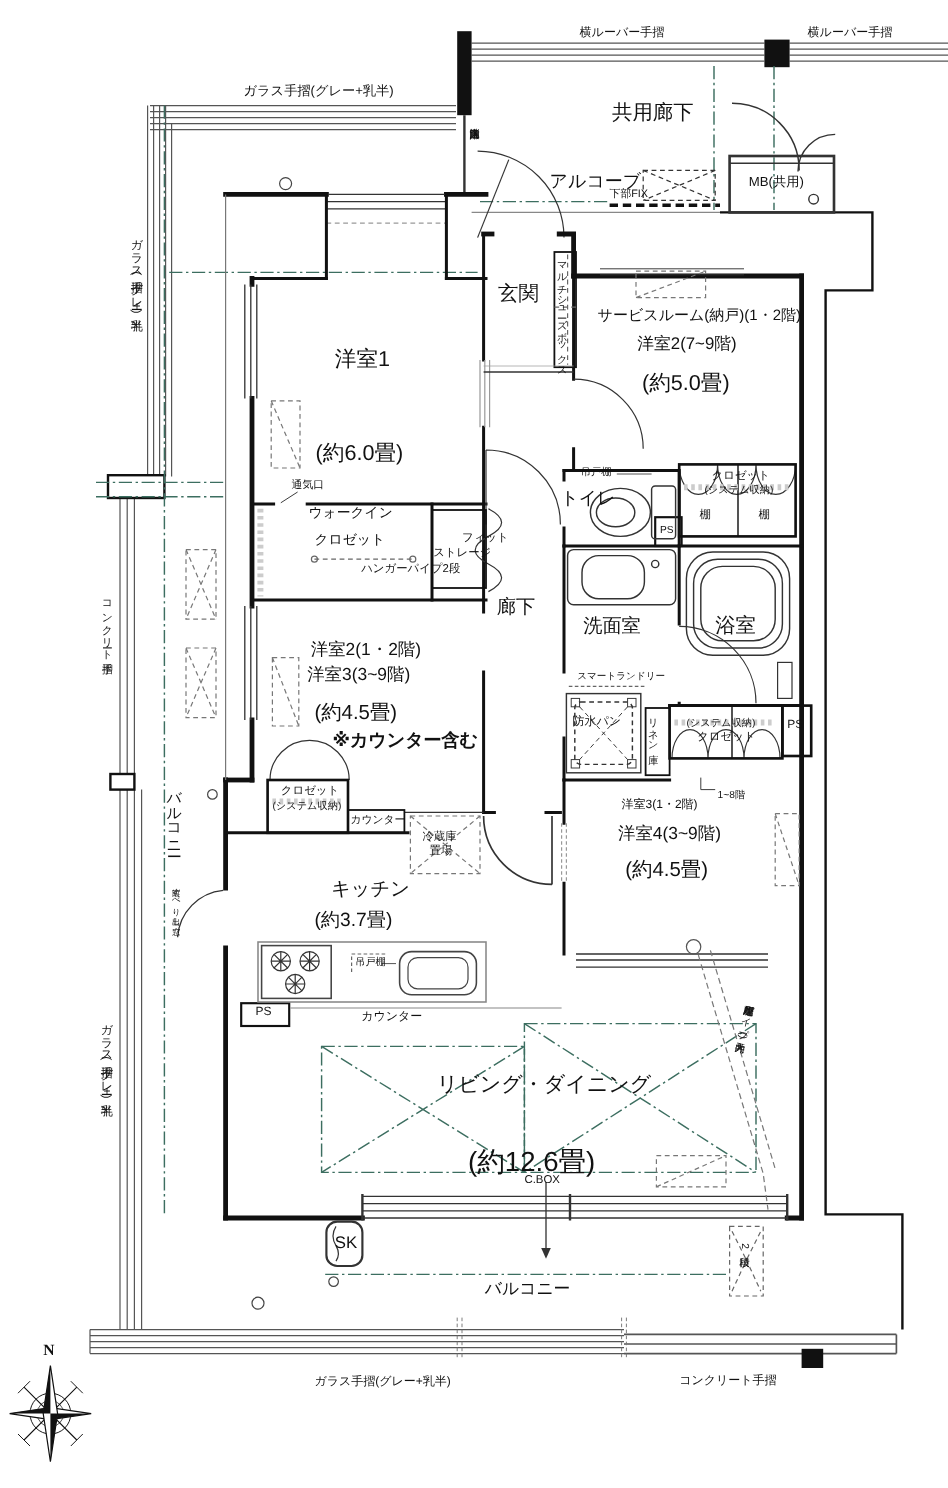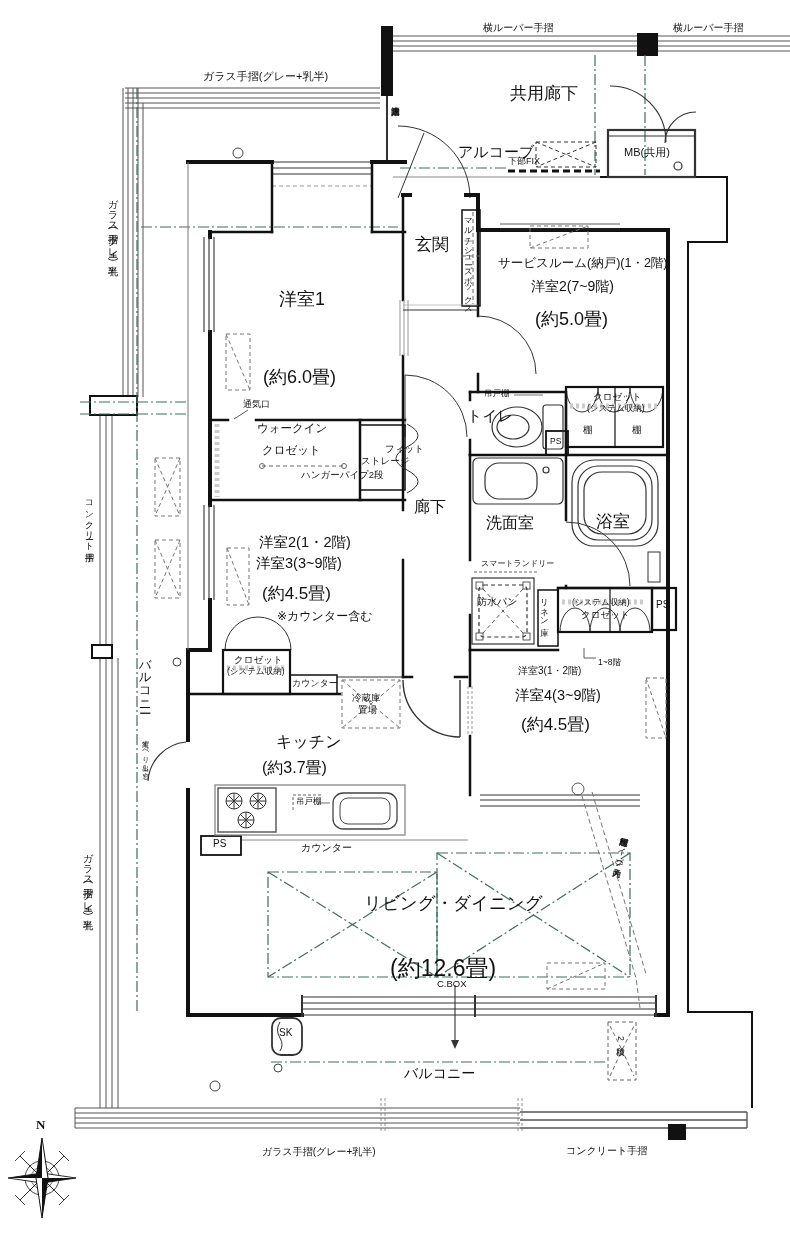--- a/index.html
+++ b/index.html
@@ -325,21 +325,21 @@
 <div class="lbl" style="left:481px;top:560px;font-size:8px;">スマートランドリー</div>
 <div class="lbl" style="left:477px;top:597px;font-size:10px;">防水パン</div>
 <div class="lbl v" style="left:540px;top:592px;font-size:8.5px;">リネン庫</div>
 <div class="lbl" style="left:572px;top:598px;font-size:8.5px;">(システム収納)</div>
 <div class="lbl" style="left:581px;top:610px;font-size:9.5px;">クロゼット</div>
 <div class="lbl" style="left:656px;top:600px;font-size:10px;">PS</div>
 
 <div class="lbl" style="left:259px;top:535px;font-size:14.5px;">洋室2(1・2階)</div>
 <div class="lbl" style="left:256px;top:556px;font-size:14.5px;">洋室3(3~9階)</div>
 <div class="lbl" style="left:262px;top:585px;font-size:17px;">(約4.5畳)</div>
-<div class="lbl" style="left:277px;top:610px;font-size:12px;">※カウンター含む</div>
+<div class="lbl" style="left:277px;top:610px;font-size:15px;font-weight:bold;">※カウンター含む</div>
 <div class="lbl" style="left:234px;top:655px;font-size:9.5px;">クロゼット</div>
 <div class="lbl" style="left:227px;top:667px;font-size:8.5px;">(システム収納)</div>
 <div class="lbl" style="left:292px;top:679px;font-size:9px;">カウンター</div>
 <div class="lbl" style="left:352px;top:693px;font-size:9.5px;">冷蔵庫</div>
 <div class="lbl" style="left:358px;top:705px;font-size:9.5px;">置場</div>
 
 <div class="lbl" style="left:598px;top:658px;font-size:8.5px;">1~8階</div>
 <div class="lbl" style="left:518px;top:666px;font-size:10px;">洋室3(1・2階)</div>
 <div class="lbl" style="left:515px;top:688px;font-size:14.5px;">洋室4(3~9階)</div>
 <div class="lbl" style="left:521px;top:716px;font-size:17px;">(約4.5畳)</div>
@@ -350,21 +350,21 @@
 <div class="lbl" style="left:276px;top:734px;font-size:16px;">キッチン</div>
 <div class="lbl" style="left:262px;top:760px;font-size:16px;">(約3.7畳)</div>
 <div class="lbl" style="left:296px;top:797px;font-size:8.5px;">吊戸棚</div>
 <div class="lbl" style="left:213px;top:839px;font-size:10px;">PS</div>
 <div class="lbl" style="left:301px;top:843px;font-size:10px;">カウンター</div>
 
 <div class="lbl" style="left:364px;top:884px;font-size:17.5px;margin-top:10px;">リビング・ダイニング</div>
 <div class="lbl" style="left:390px;top:956px;font-size:23px;">(約12.6畳)</div>
 <div class="lbl v rot" style="left:622px;top:831px;font-size:8.5px;">冷媒配管用パイプ(天井内)</div>
 <div class="lbl" style="left:437px;top:979px;font-size:9.5px;">C.BOX</div>
-<div class="lbl" style="left:279px;top:1028px;font-size:10px;">SK</div>
+<div class="lbl" style="left:279px;top:1028px;font-size:14px;">SK</div>
 <div class="lbl v" style="left:616px;top:1036px;font-size:8.5px;">2段積</div>
 <div class="lbl" style="left:404px;top:1066px;font-size:14px;">バルコニー</div>
 
 <div class="lbl" style="left:262px;top:1147px;font-size:10px;">ガラス手摺(グレー+乳半)</div>
 <div class="lbl" style="left:566px;top:1146px;font-size:10px;">コンクリート手摺</div>
 <div class="lbl serif b" style="left:36px;top:1118px;font-size:13px;">N</div>
 
 </div>
 
 </body></html>

